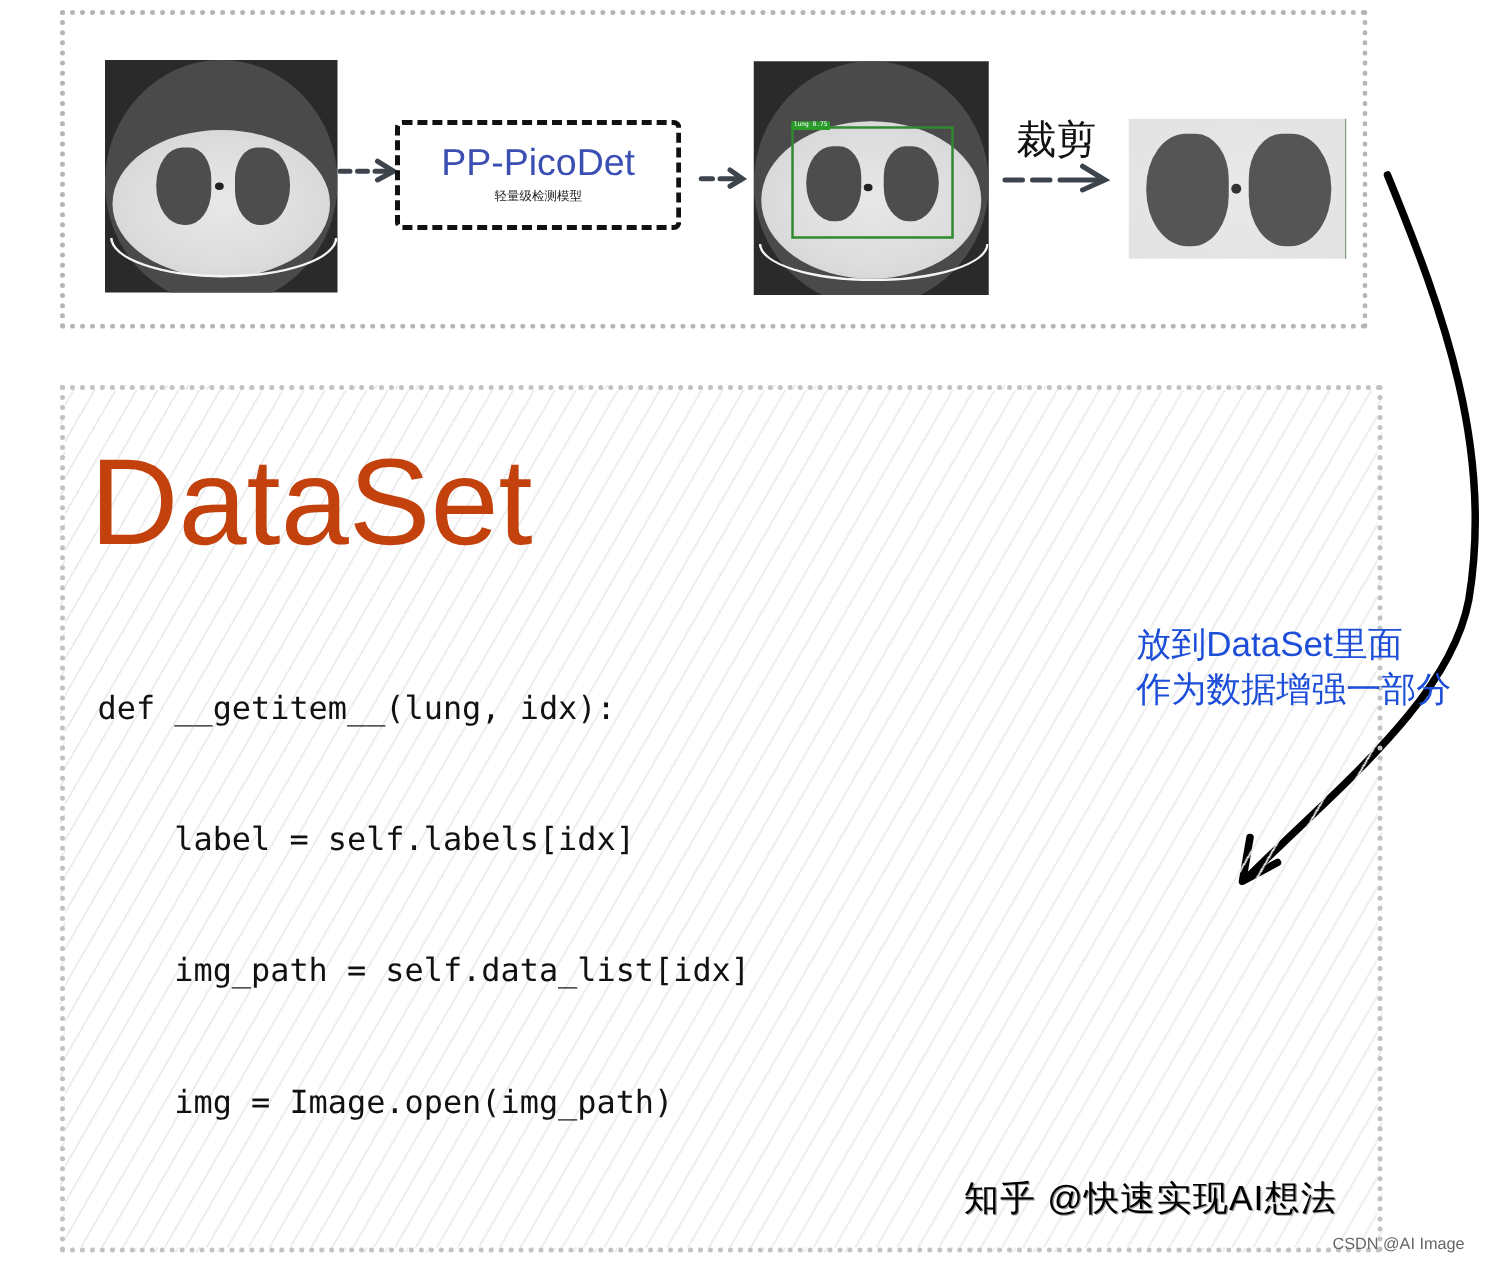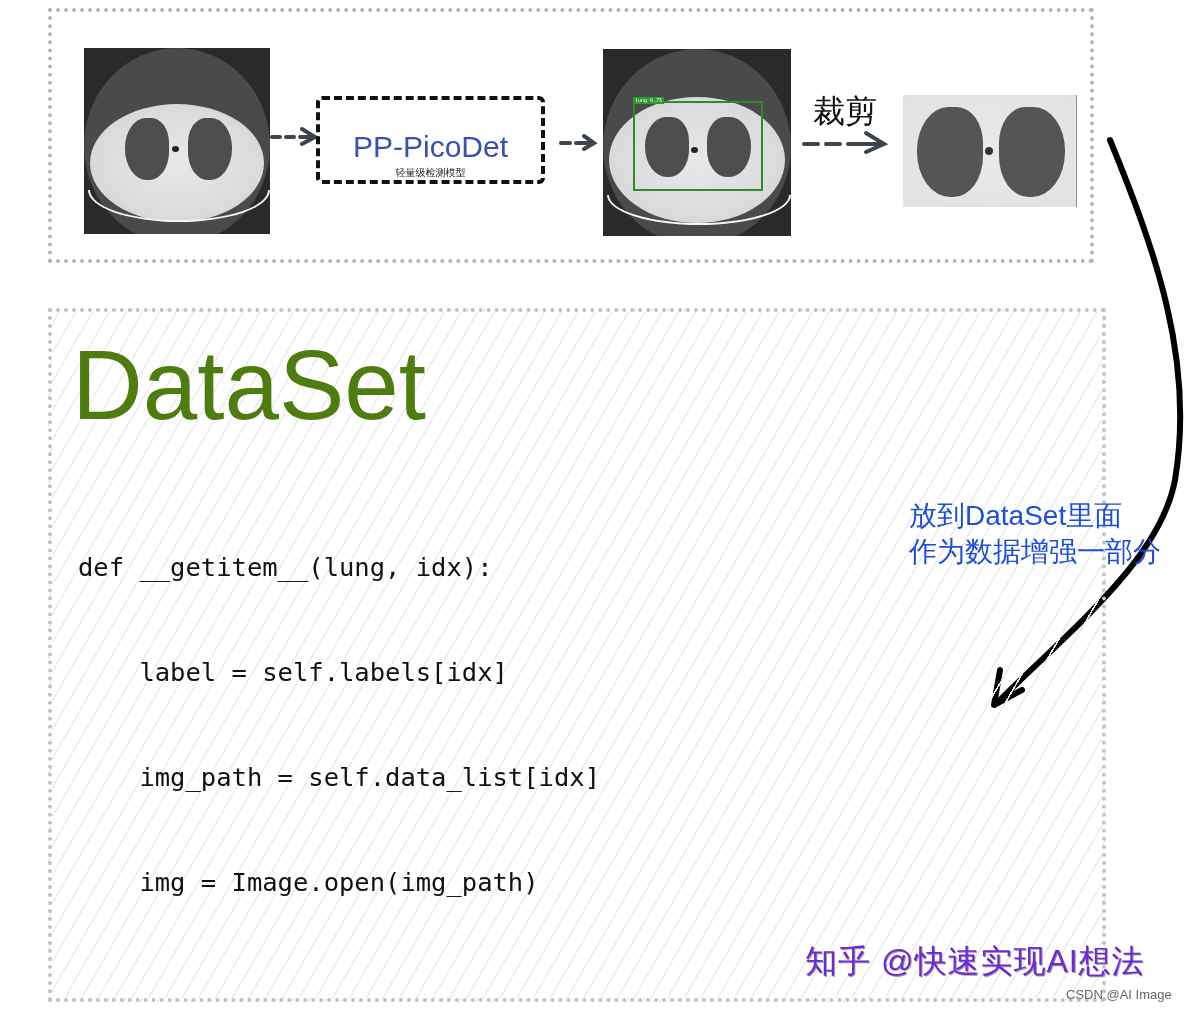--- a/index.html
+++ b/index.html
@@ -41,59 +41,59 @@
     position: absolute; border: 2px solid #f4f4f4; border-top: none;
     border-radius: 0 0 50% 50% / 0 0 100% 100%;
   }
 
   .picodet-box {
     left: 316px; top: 96px; width: 229px; height: 88px;
     border: 4px dashed #111; box-sizing: border-box; border-radius: 6px;
     text-align: center;
   }
   .picodet-title {
-    color: #3b4fb3; font-size: 30px; margin-top: 30px; line-height: 34px;
+    color: #3b4fb3; font-size: 30px; margin-top: 14px; line-height: 34px;
   }
   .picodet-sub { color: #222; font-size: 10px; margin-top: 2px; }
 
   .crop-label { left: 813px; top: 90px; font-size: 32px; color: #111; }
 
   .bbox {
     position: absolute; border: 2px solid #2e8b2e; box-sizing: border-box;
   }
   .bbox-tag {
     position: absolute; left: -2px; top: -6px; background: #2a9a2a; color: #fff;
     font-family: "DejaVu Sans Mono", monospace; font-size: 5px; padding: 0 2px; line-height: 7px;
   }
 
   .cropped {
     left: 903px; top: 95px; width: 173px; height: 112px;
     background: radial-gradient(ellipse at center, #e9e9e9 0%, #e2e2e2 100%);
     border-right: 1px solid #7aa27a;
   }
 
   .dataset-title {
-    left: 72px; top: 330px; font-size: 98px; color: #4d7c0f;
+    left: 72px; top: 346px; font-size: 98px; color: #c2410c;
     letter-spacing: 0px; line-height: 110px;
   }
 
   .code {
     left: 78px; top: 480px;
     font-family: "DejaVu Sans Mono", "Liberation Mono", monospace;
     font-size: 25.5px; line-height: 35px; color: #111;
     white-space: pre;
   }
   .code .line { height: 35px; }
 
   .note {
     left: 909px; top: 498px; color: #1d4ed8; font-size: 28px; line-height: 36px;
   }
 
   .watermark {
-    left: 805px; top: 940px; font-size: 32px; color: #6d28d9;
+    left: 771px; top: 940px; font-size: 28px; color: #000000;
     text-shadow: 1px 1px 0 #9a9a9a, -1px -1px 0 #fff;
     letter-spacing: 1px;
   }
   .credit {
     left: 1066px; top: 987px; font-size: 13px; color: #666;
   }
 </style>
 </head>
 <body>
 

